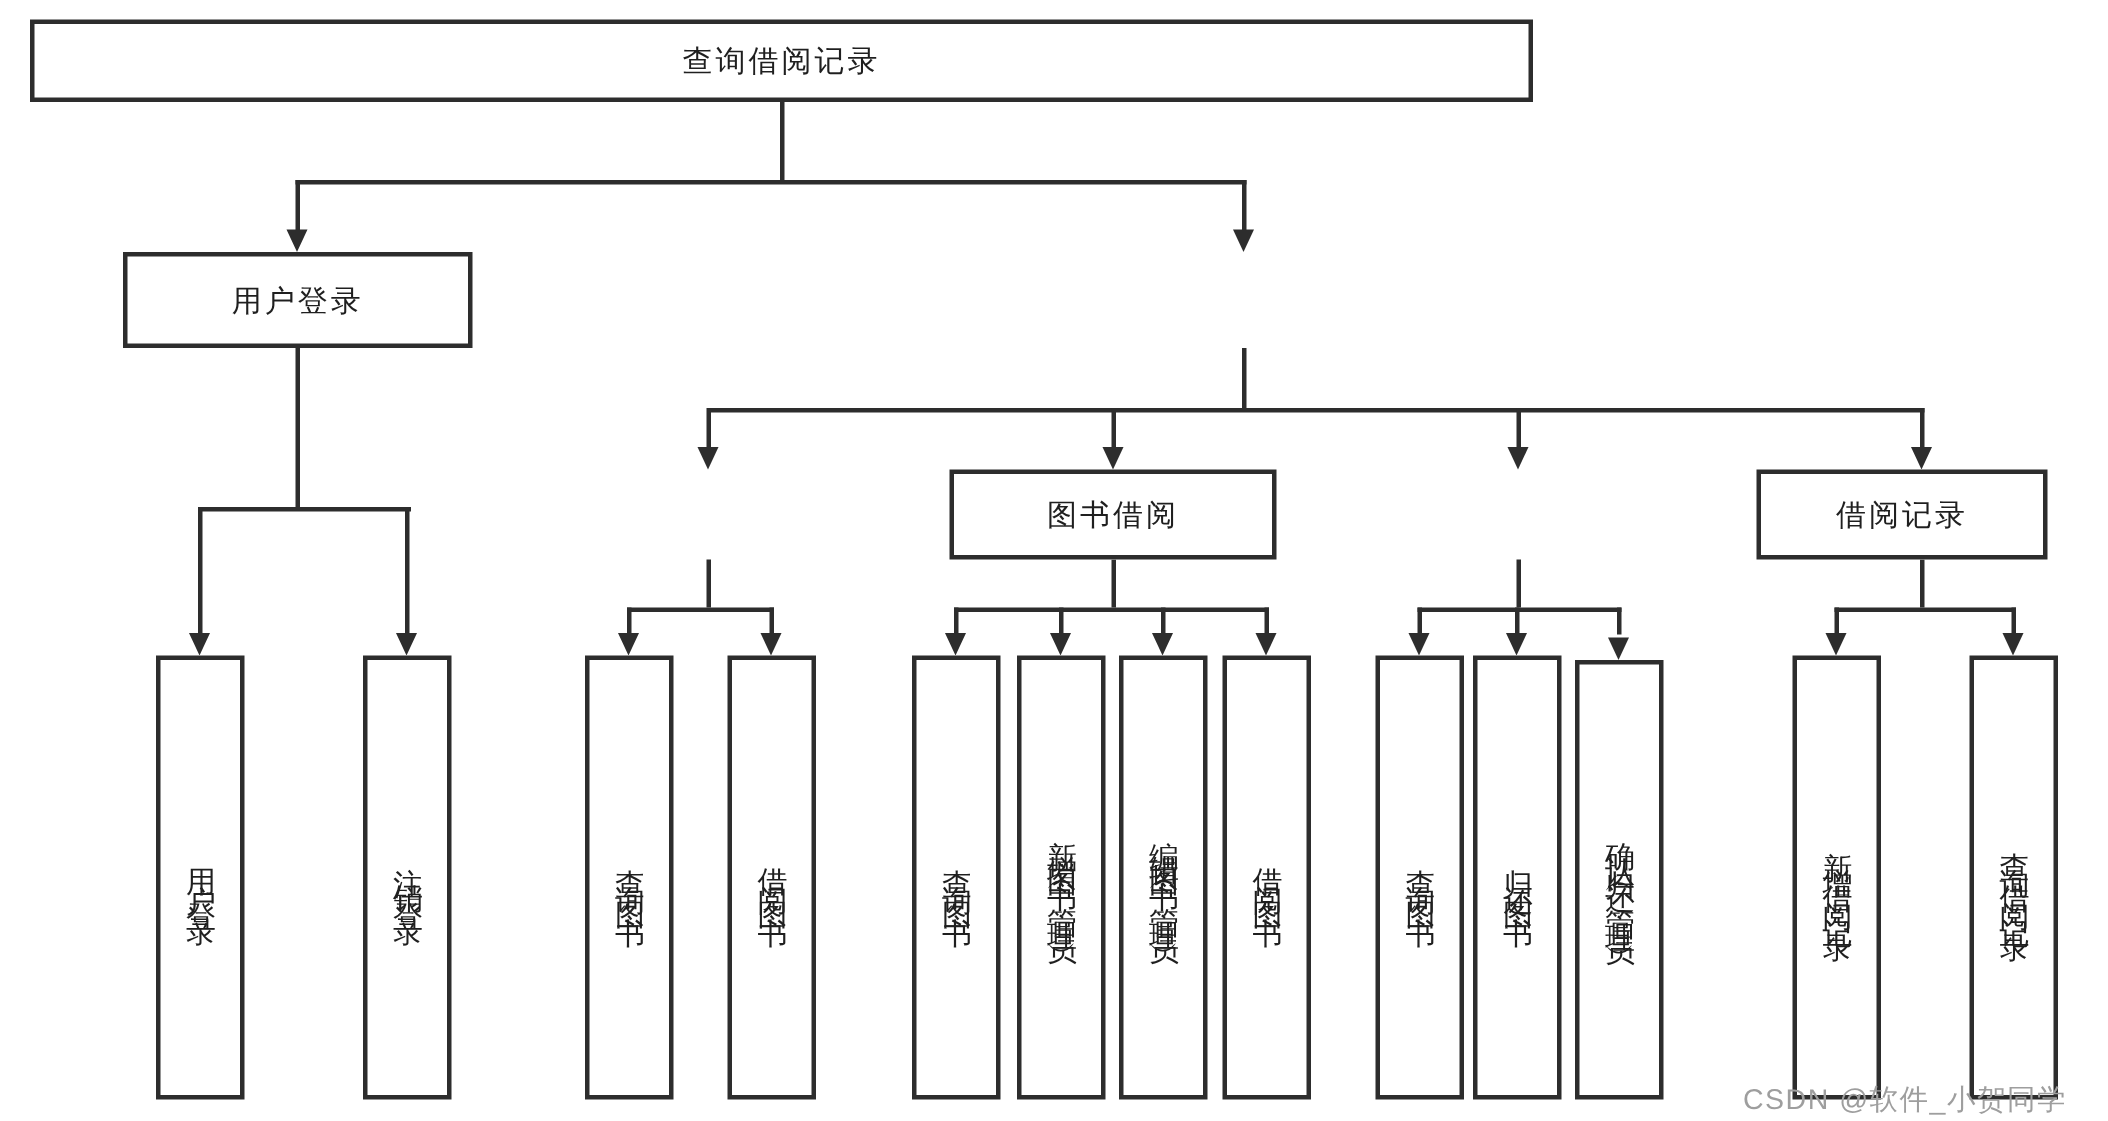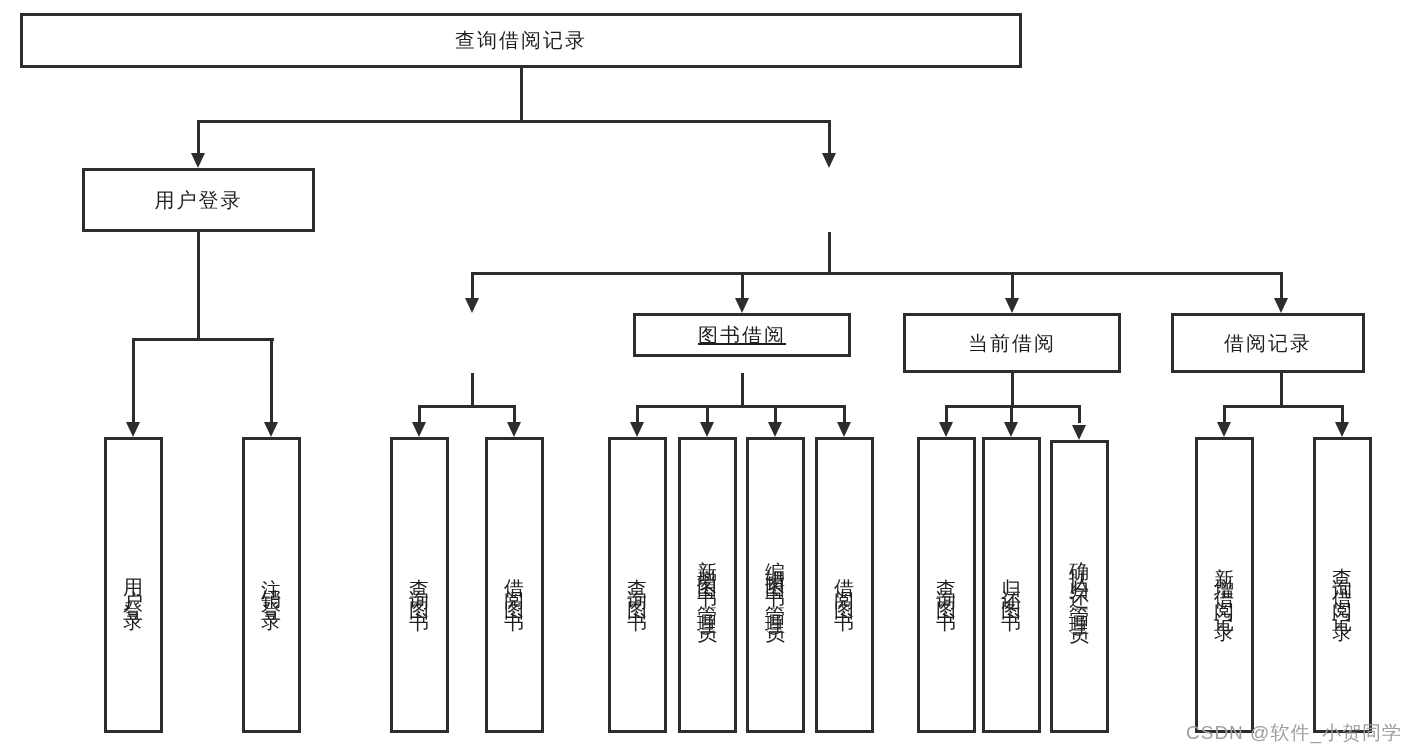--- a/index.html
+++ b/index.html
@@ -48,21 +48,20 @@
   }
   .watermark {
     position: absolute;
     left: 1162px;
     top: 720px;
     font-size: 19px;
     color: #9e9e9e;
     letter-spacing: 1px;
     z-index: 10;
     white-space: nowrap;
-    margin-left: 24px;
   }
 </style>
 </head>
 <body>
 
 <div class="canvas">
 
   <div class="line" style="left:520px; top:68px; width:3px; height:54px;"></div>
   <div class="line" style="left:197px; top:120px; width:634px; height:3px;"></div>
   <div class="line" style="left:197px; top:120px; width:3px; height:35px;"></div>
@@ -119,22 +118,21 @@
   <div class="line" style="left:1223px; top:405px; width:121px; height:3px;"></div>
   <div class="line" style="left:1223px; top:405px; width:3px; height:18px;"></div>
   <div class="arrow" style="left:1217px; top:422px;"></div>
   <div class="line" style="left:1341px; top:405px; width:3px; height:18px;"></div>
   <div class="arrow" style="left:1335px; top:422px;"></div>
 
   <div class="node h" style="left:20px; top:13px; width:1002px; height:55px;">查询借阅记录</div>
 
   <div class="node h" style="left:82px; top:168px; width:233px; height:64px;">用户登录</div>
 
-  <div class="node h" style="left:633px; top:313px; width:218px; height:44px;text-decoration:underline;">图书借阅</div>
-  <div class="node h" style="left:903px; top:313px; width:218px; height:60px;">当前借阅</div>
+  <div class="node h" style="left:633px; top:313px; width:218px; height:60px;">图书借阅</div>
   <div class="node h" style="left:1171px; top:313px; width:194px; height:60px;">借阅记录</div>
 
   <div class="node v" style="left:104px; top:437px; width:59px; height:296px;">用户登录</div>
   <div class="node v" style="left:242px; top:437px; width:59px; height:296px;">注销登录</div>
 
   <div class="node v" style="left:390px; top:437px; width:59px; height:296px;">查询图书</div>
   <div class="node v" style="left:485px; top:437px; width:59px; height:296px;">借阅图书</div>
 
   <div class="node v" style="left:608px; top:437px; width:59px; height:296px;">查询图书</div>
   <div class="node v long" style="left:678px; top:437px; width:59px; height:296px;">新增图书（管理员）</div>

